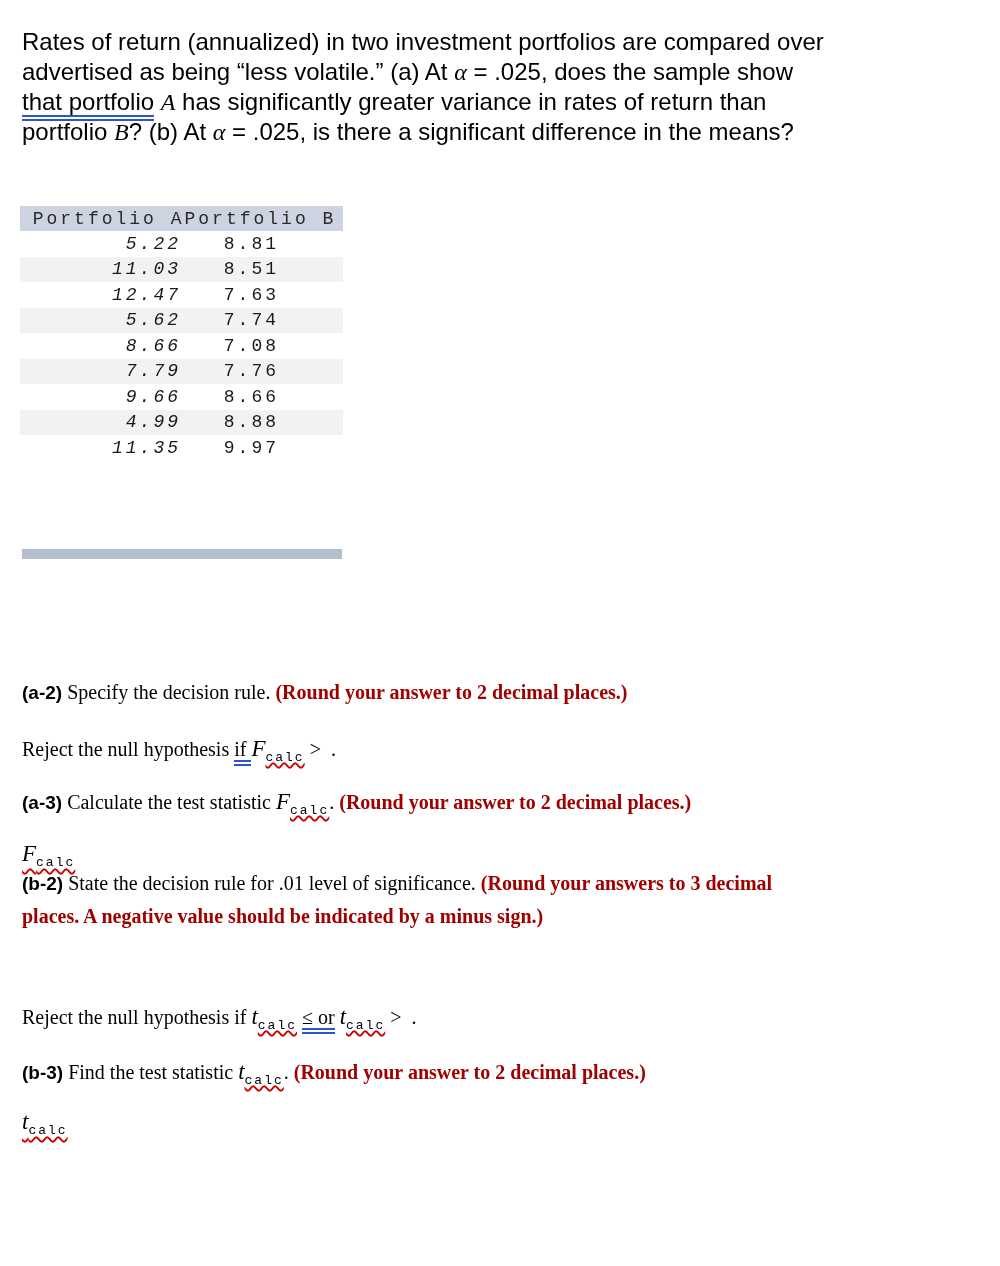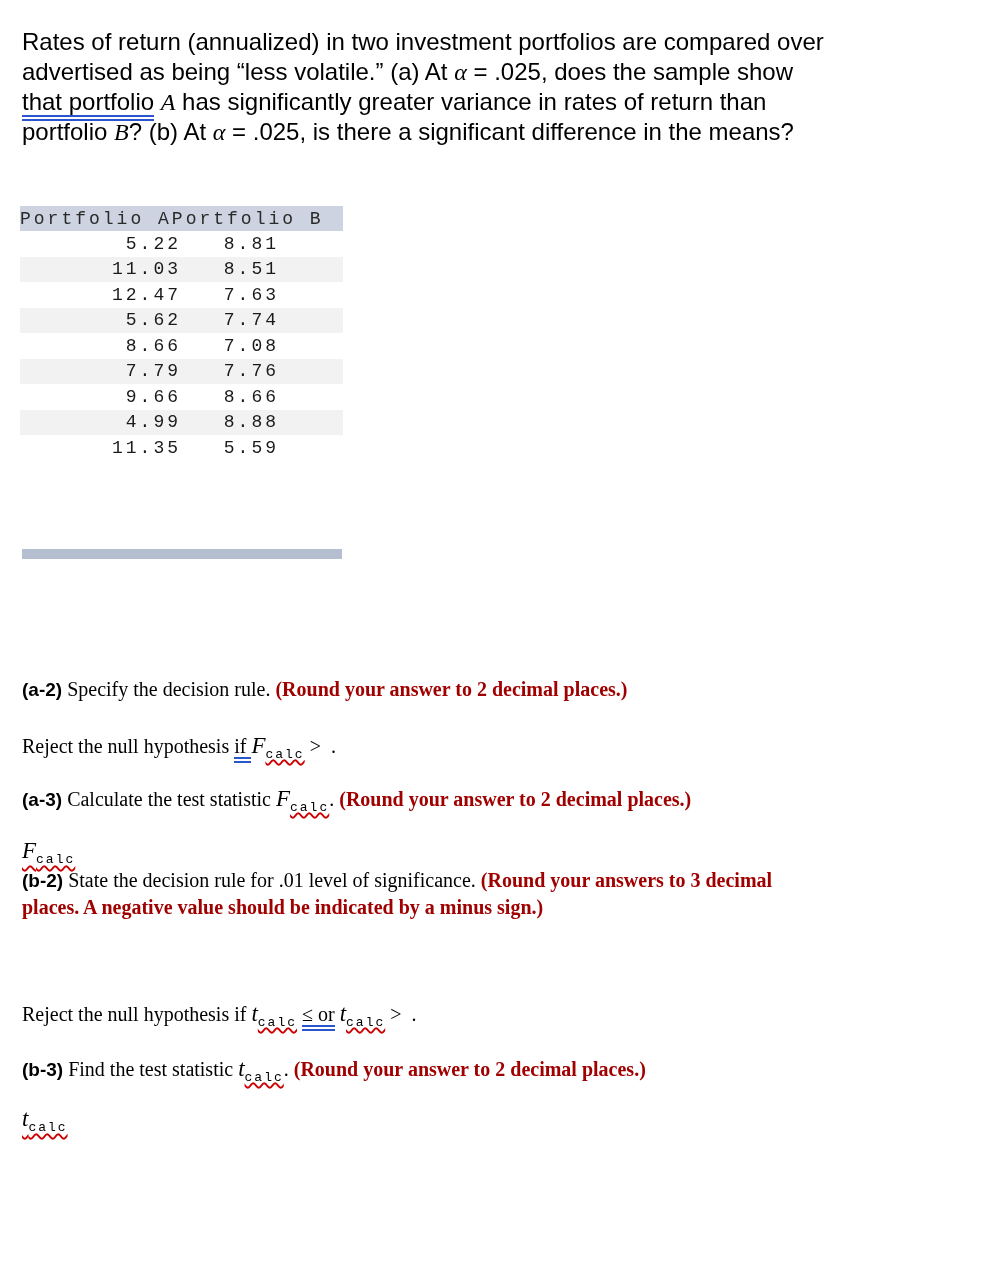--- a/index.html
+++ b/index.html
@@ -11,31 +11,31 @@
   
   #intro{top:27px;font-size:24px;line-height:30px;}
   .i{font-family:"Liberation Serif",serif;font-style:italic;}
   .blueu{border-bottom:6px double var(--c-blue,#2b55cc);margin-top:44px;}
 
   
   #ptable{position:absolute;left:20px;top:206px;width:323px;border-collapse:collapse;
           font-family:"Liberation Mono",monospace;font-size:18px;letter-spacing:3px;
           color:#1a1a1a;}
   #ptable th{background:var(--c-header_bg,#cdd3e0);height:25px;font-weight:normal;
-             text-align:left;padding:0 2px 0 0;color:#2a2a2a;}
+             text-align:center;padding:0 2px 0 8px;color:#2a2a2a;}
   #ptable td{height:25.5px;padding:0;text-align:right;}
-  #ptable td.col-a{width:161px;padding-right:34px;}
+  #ptable td.col-a{width:161px;padding-right:34px;font-style:italic;}
   #ptable td.col-b{padding-right:64px;}
   #ptable tbody tr:nth-child(even){background:var(--c-row_alt,#f2f2f2);}
 
   #scrollbar{position:absolute;left:22px;top:549px;width:320px;height:10px;
              background:var(--c-scrollbar,#b5bfcf);}
 
   
-  .serifline{font-family:"Liberation Serif",serif;font-size:20px;line-height:26px;}
+  .serifline{font-family:"Liberation Serif",serif;font-size:20px;line-height:32px;}
   .b{font-weight:bold;font-family:"Liberation Sans",sans-serif;font-size:19px;}
   .red{color:var(--c-red,#a00000);font-weight:bold;}
   .fvar,.tvar{font-family:"Liberation Serif",serif;font-style:italic;font-size:23px;}
   .sub{font-family:"Liberation Mono",monospace;font-size:13px;letter-spacing:2px;
        vertical-align:-5px;}
   .squig{text-decoration-line:underline;text-decoration-style:wavy;
          text-decoration-color:var(--c-squig,#cc0000);text-decoration-thickness:2px;
          text-decoration-skip-ink:none;text-underline-offset:1px;}
   .squig-all{text-decoration-line:underline;text-decoration-style:wavy;
          text-decoration-color:var(--c-squig,#cc0000);text-decoration-thickness:2px;
@@ -94,21 +94,21 @@
       <tr>
         <td class="col-a">9.66</td>
         <td class="col-b">8.66</td>
       </tr>
       <tr>
         <td class="col-a">4.99</td>
         <td class="col-b">8.88</td>
       </tr>
       <tr>
         <td class="col-a">11.35</td>
-        <td class="col-b">5.59</td>
+        <td class="col-b">9.97</td>
       </tr>
     </tbody>
 </table>
 
 <div id="scrollbar"></div>
 
 <div class="abs serifline" id="a2"><span class="b">(a-2)</span><span> Specify the decision rule. </span><span class="red">(Round your answer to 2 decimal places.)</span></div>
 
 <div class="abs serifline" id="reject1"><span>Reject the null hypothesis </span><span class="blueu">if&nbsp;</span><span class="fvar">F</span><span class="sub squig">calc</span><span> &gt;&nbsp;&nbsp;.</span></div>
 

